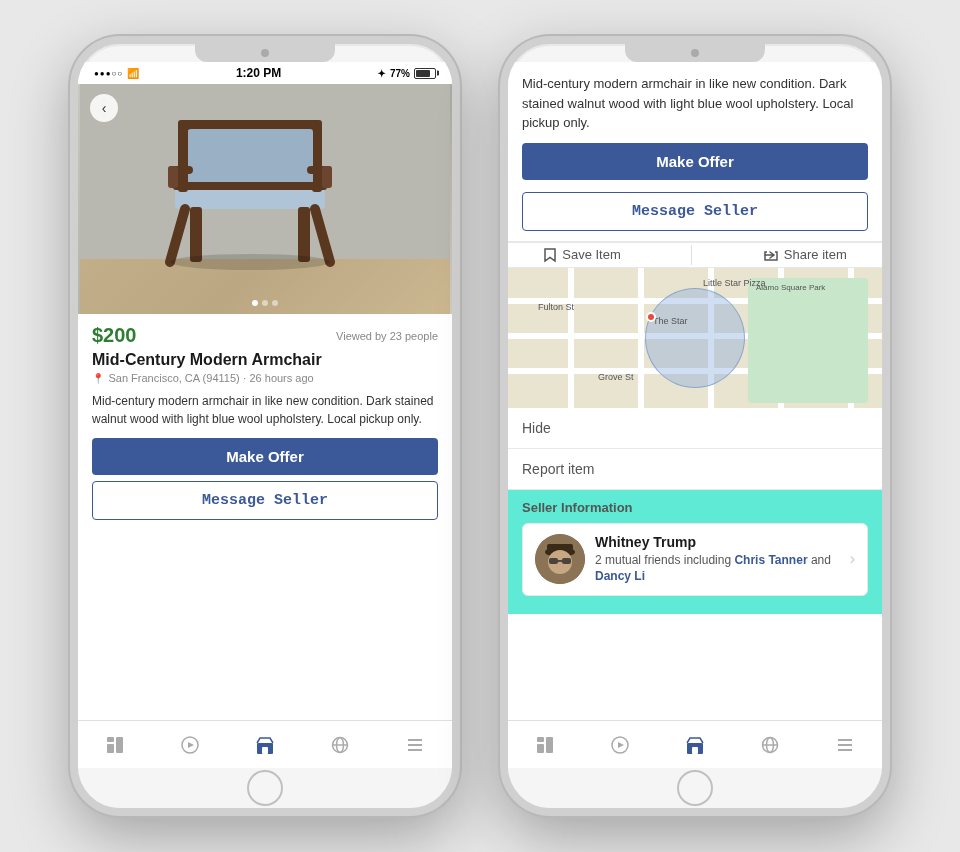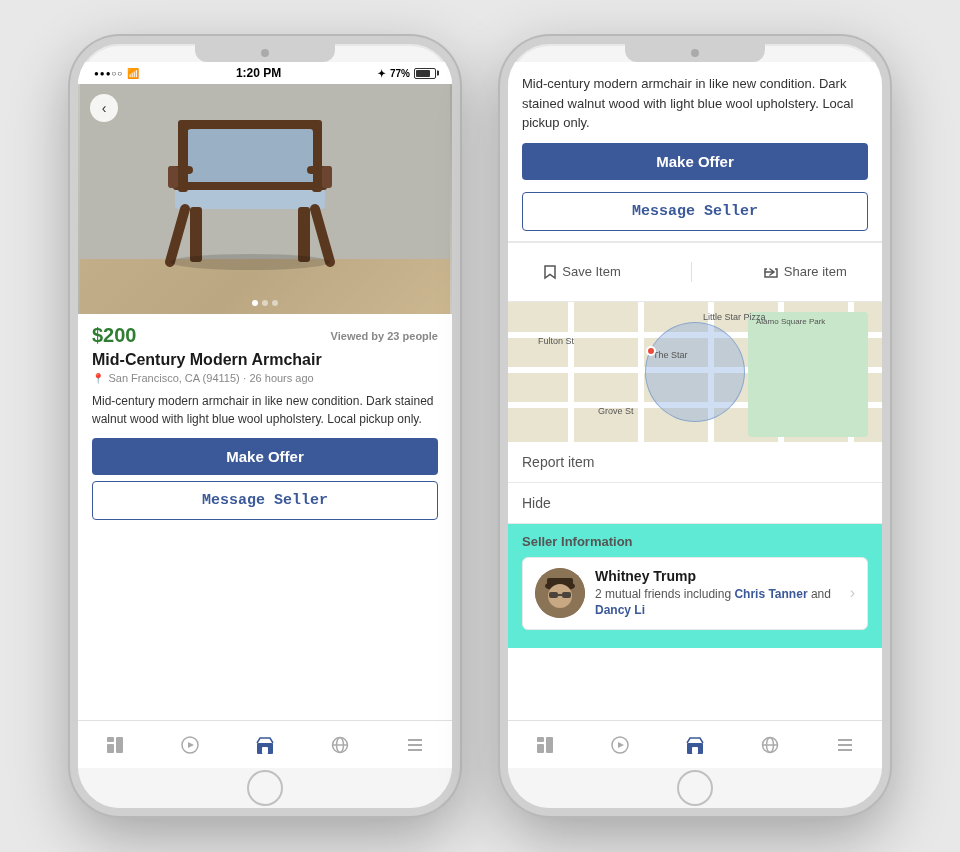--- a/index.html
+++ b/index.html
@@ -181,21 +181,20 @@
 
     .price {
       color: #2e7d32;
       font-size: 20px;
       font-weight: 600;
     }
 
     .viewed-by {
       font-size: 11px;
       color: #888;
-      font-weight: bold;
     }
 
     .product-title {
       font-size: 16px;
       font-weight: 600;
       color: #1a1a1a;
       margin-bottom: 3px;
     }
 
     .product-meta {
@@ -307,21 +306,21 @@
     .scrolled-actions {
       display: flex;
       flex-direction: column;
       gap: 6px;
     }
 
     .save-share-row {
       display: flex;
       justify-content: space-around;
       align-items: center;
-      padding: 19px 0;
+      padding: 2px 0;
       border-top: 1px solid #e8e8e8;
       border-bottom: 1px solid #e8e8e8;
     }
 
     .save-share-btn {
       display: flex;
       align-items: center;
       gap: 5px;
       color: #555;
       font-size: 13px;
@@ -665,22 +664,22 @@
           <span class="map-label" style="top: 104px; left: 90px;">Grove St</span>
           <span class="map-label" style="top: 48px; left: 145px;">The Star</span>
           <span class="map-label" style="top: 15px; left: 248px; font-size: 8px;">Alamo Square Park</span>
           <span class="map-label" style="top: 10px; left: 195px;">Little Star Pizza</span>
 
           <div style="position:absolute; width:10px; height:10px; border-radius:50%; background:#e74c3c; border:2px solid white; top:44px; left:138px;"></div>
         </div>
       </div>
 
       <div class="hide-report-section">
+        <div class="hide-report-item">Hide</div>
         <div class="hide-report-item">Report item</div>
-        <div class="hide-report-item">Hide</div>
       </div>
 
       <div class="seller-section">
         <div class="seller-heading">Seller Information</div>
 
         <div class="seller-card">
           <div class="seller-avatar">
 
             <svg width="50" height="50" viewBox="0 0 50 50">
               <circle cx="25" cy="25" r="25" fill="#8B7355"></circle>

